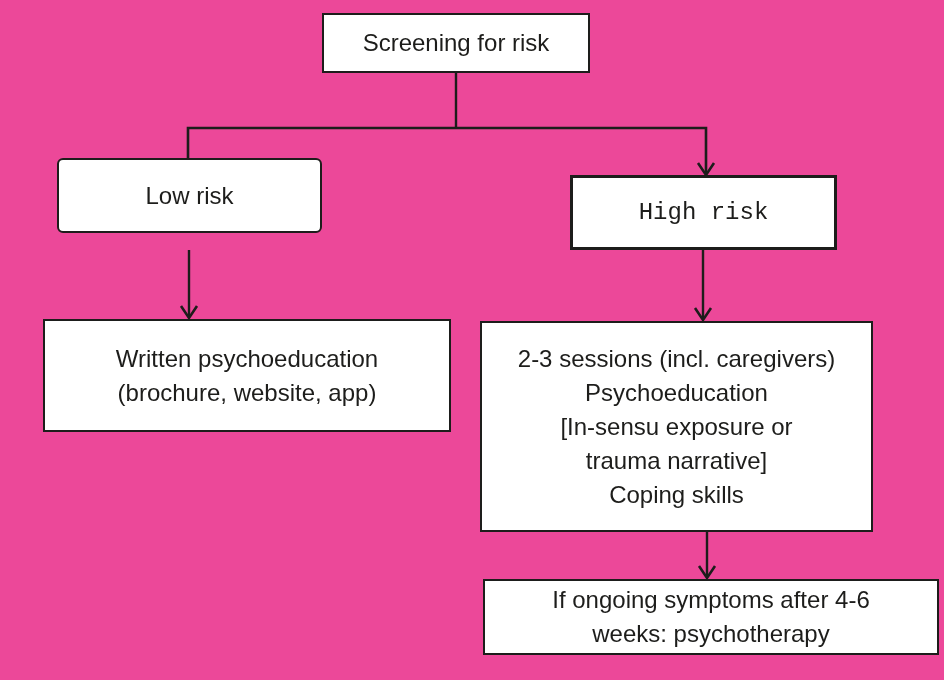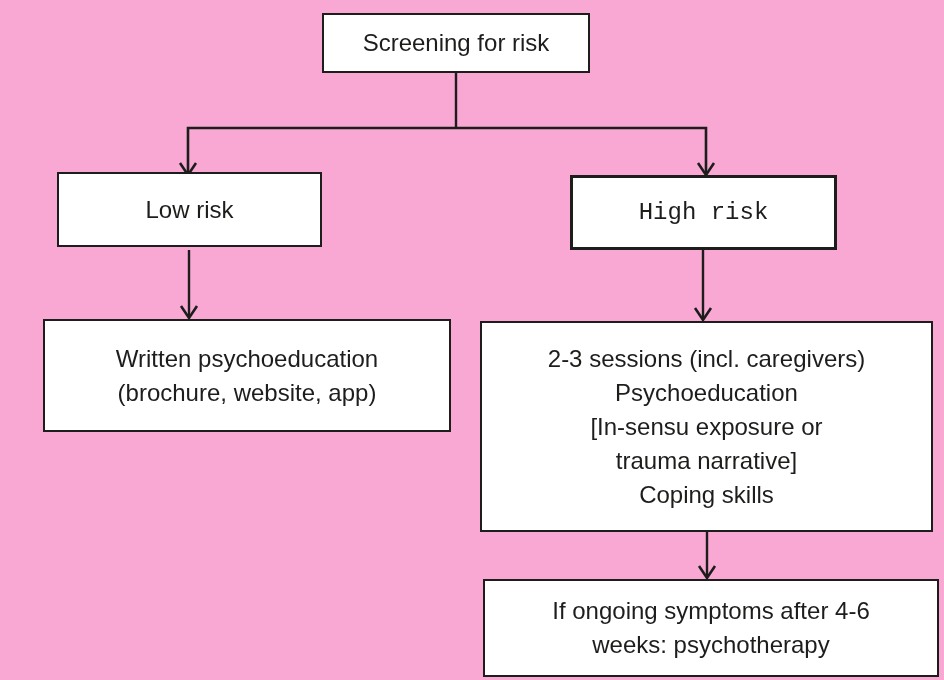--- a/index.html
+++ b/index.html
@@ -4,21 +4,21 @@
 <style>
   html, body {
     margin: 0;
     padding: 0;
     background: #ffffff;
   }
   .canvas {
     position: relative;
     width: 944px;
     height: 680px;
-    background: #f9a8d4;
+    background: #ec4899;
     font-family: "Liberation Sans", "DejaVu Sans", sans-serif;
     color: #1d1d1b;
     overflow: hidden;
   }
   .connectors {
     position: absolute;
     left: 0;
     top: 0;
     width: 944px;
     height: 680px;
@@ -30,25 +30,25 @@
     background: #ffffff;
     display: flex;
     align-items: center;
     justify-content: center;
     text-align: center;
     font-size: 24px;
     line-height: 34px;
     white-space: pre-line;
   }
   .node-screening { left: 322px; top: 13px;  width: 268px; height: 60px; }
-  .node-low       { left: 57px;  top: 172px; width: 265px; height: 75px; }
+  .node-low       { left: 57px;  top: 158px; width: 265px; height: 75px; border-radius: 6px; }
   .node-high      { left: 570px; top: 175px; width: 267px; height: 75px; border-width: 3px; font-family: Liberation Mono, monospace; }
   .node-written   { left: 20px;  top: 319px; width: 408px; height: 113px; margin-left: 23px; }
-  .node-sessions  { left: 480px; top: 321px; width: 453px; height: 211px; }
-  .node-followup  { left: 483px; top: 579px; width: 456px; height: 98px; }
+  .node-sessions  { left: 480px; top: 321px; width: 393px; height: 211px; }
+  .node-followup  { left: 483px; top: 579px; width: 456px; height: 76px; }
 </style>
 </head>
 <body>
 
 <div class="canvas">
 
   <svg class="connectors" viewBox="0 0 944 680" xmlns="http://www.w3.org/2000/svg" aria-hidden="true">
 
     <path d="M456,73 L456,128" stroke="#1d1d1b" stroke-width="2.4" fill="none"></path>
 

